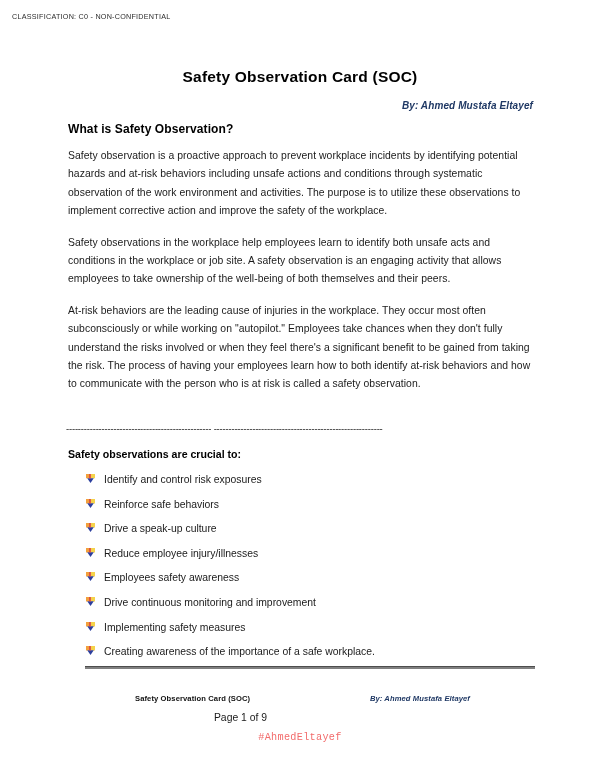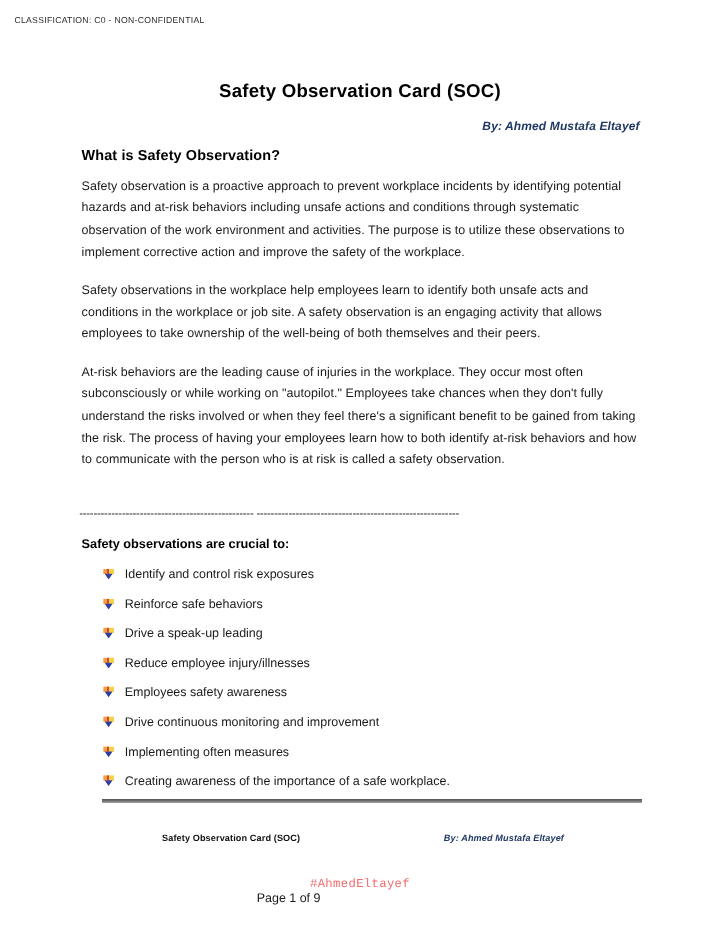--- a/index.html
+++ b/index.html
@@ -175,21 +175,21 @@
   .footer-right {
     font-size: 7.6px;
     font-weight: bold;
     font-style: italic;
     color: #1f3864;
     letter-spacing: 0.1px;
   }
 
   .page-number {
     position: absolute;
-    top: 744px;
+    top: 712px;
     left: 0;
     width: 481px;
     text-align: center;
     font-size: 10.4px;
     color: #1a1a1a;
   }
   .hashtag {
     position: absolute;
     top: 732px;
     left: 0;
@@ -253,21 +253,21 @@
     </li>
     <li class="bullet-item">
       <span class="bullet-icon">
         <svg width="9" height="9" viewBox="0 0 9 9">
           <rect x="0" y="0" width="4.5" height="4.5" fill="#f2a03c"></rect>
           <rect x="4.5" y="0" width="4.5" height="4.5" fill="#f5d24a"></rect>
           <polygon points="1.2,4.2 7.8,4.2 4.5,9 " fill="#2b3f9e"></polygon>
           <rect x="3.2" y="0" width="1.6" height="4.6" fill="#d94040"></rect>
         </svg>
       </span>
-      <span class="bullet-label">Drive a speak-up leading</span>
+      <span class="bullet-label">Drive a speak-up culture</span>
     </li>
     <li class="bullet-item">
       <span class="bullet-icon">
         <svg width="9" height="9" viewBox="0 0 9 9">
           <rect x="0" y="0" width="4.5" height="4.5" fill="#f2a03c"></rect>
           <rect x="4.5" y="0" width="4.5" height="4.5" fill="#f5d24a"></rect>
           <polygon points="1.2,4.2 7.8,4.2 4.5,9 " fill="#2b3f9e"></polygon>
           <rect x="3.2" y="0" width="1.6" height="4.6" fill="#d94040"></rect>
         </svg>
       </span>
@@ -297,21 +297,21 @@
     </li>
     <li class="bullet-item">
       <span class="bullet-icon">
         <svg width="9" height="9" viewBox="0 0 9 9">
           <rect x="0" y="0" width="4.5" height="4.5" fill="#f2a03c"></rect>
           <rect x="4.5" y="0" width="4.5" height="4.5" fill="#f5d24a"></rect>
           <polygon points="1.2,4.2 7.8,4.2 4.5,9 " fill="#2b3f9e"></polygon>
           <rect x="3.2" y="0" width="1.6" height="4.6" fill="#d94040"></rect>
         </svg>
       </span>
-      <span class="bullet-label">Implementing often measures</span>
+      <span class="bullet-label">Implementing safety measures</span>
     </li>
     <li class="bullet-item">
       <span class="bullet-icon">
         <svg width="9" height="9" viewBox="0 0 9 9">
           <rect x="0" y="0" width="4.5" height="4.5" fill="#f2a03c"></rect>
           <rect x="4.5" y="0" width="4.5" height="4.5" fill="#f5d24a"></rect>
           <polygon points="1.2,4.2 7.8,4.2 4.5,9 " fill="#2b3f9e"></polygon>
           <rect x="3.2" y="0" width="1.6" height="4.6" fill="#d94040"></rect>
         </svg>
       </span>

